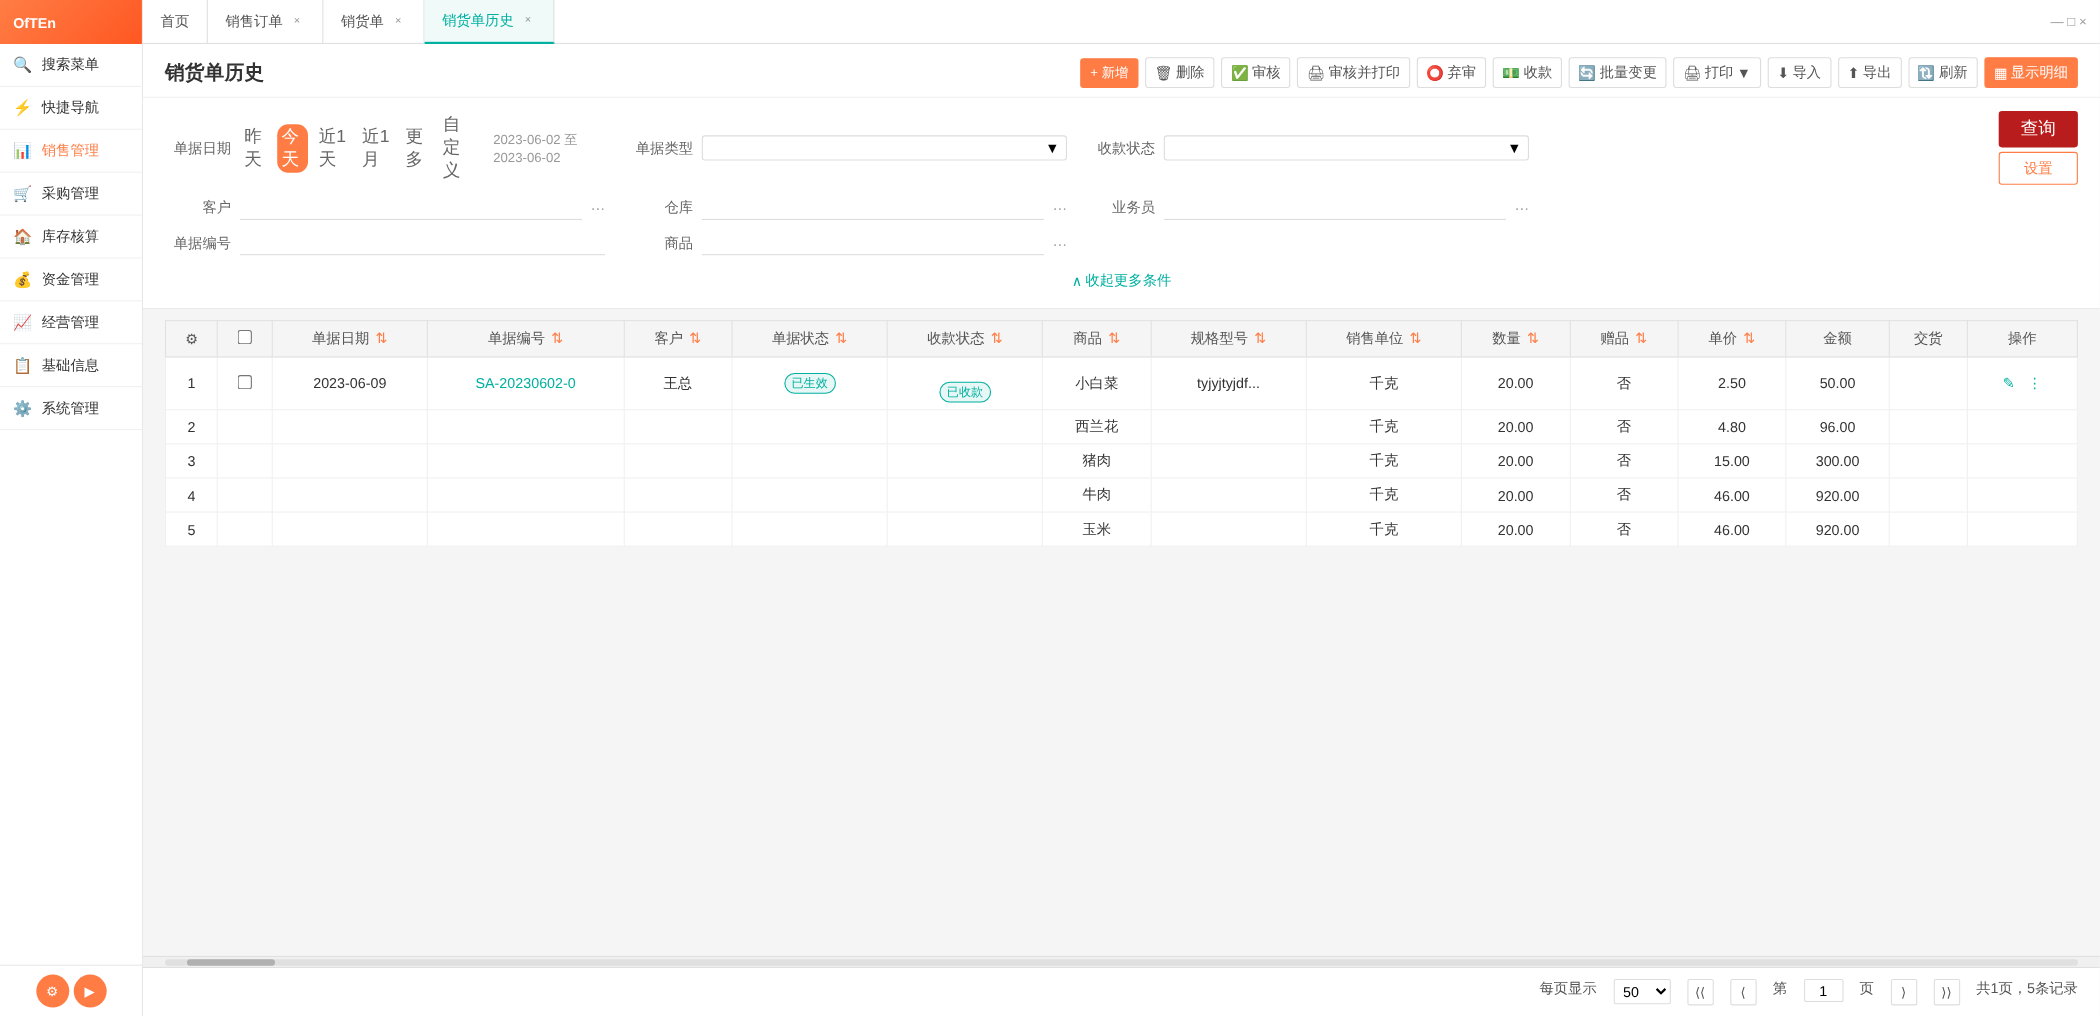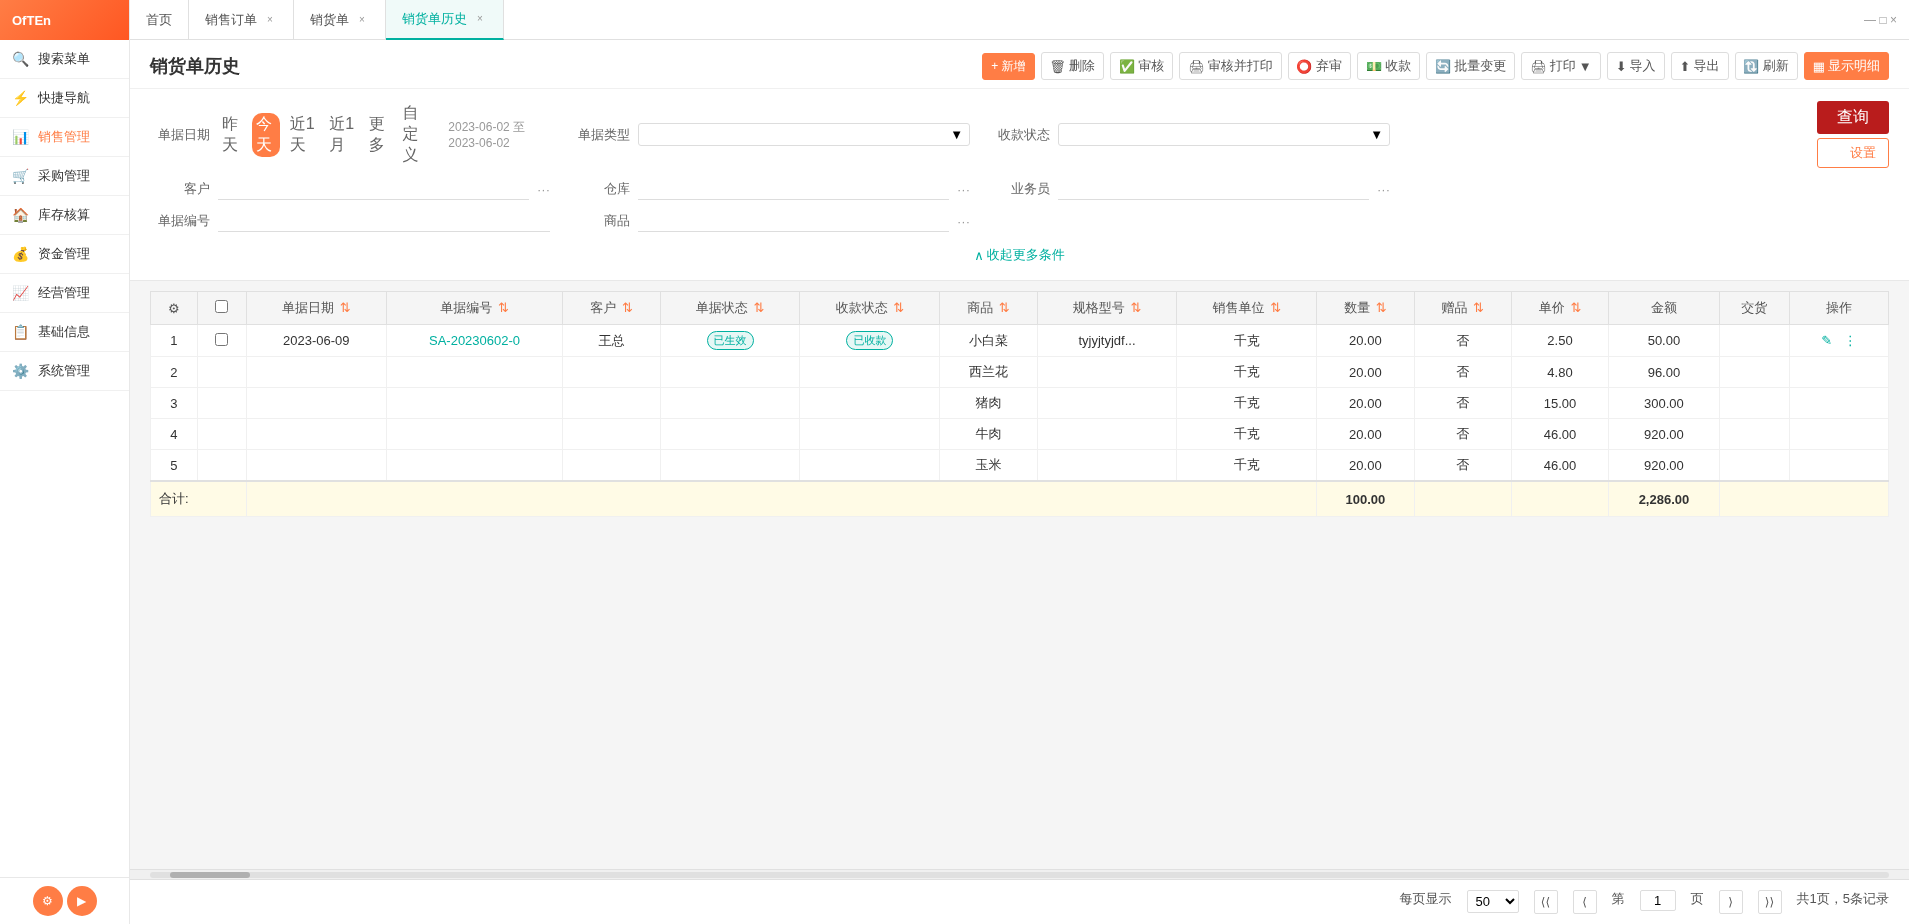--- a/index.html
+++ b/index.html
@@ -217,21 +217,20 @@
       font-size: 16px;
     }
     .setting-btn {
       background: #fff;
       color: #ff7d45;
       border: 1px solid #ff7d45;
       border-radius: 3px;
       padding: 5px 12px;
       cursor: pointer;
       font-size: 13px;
-      text-align: right;
     }
 
     
     .table-wrapper {
       flex: 1;
       overflow: auto;
       padding: 10px 20px;
       background: #f5f5f5;
     }
     .data-table {
@@ -258,21 +257,21 @@
       white-space: nowrap;
     }
     .data-table th .sort-icon { color: #ff7d45; margin-left: 2px; cursor: pointer; }
     .status-badge {
       display: inline-block;
       padding: 1px 6px;
       border-radius: 10px;
       font-size: 11px;
     }
     .status-effective { background: #e6f7f5; color: #00b0a0; border: 1px solid #00b0a0; }
-    .status-collected { background: #e6f7f5; color: #00b0a0; border: 1px solid #00b0a0; }
+    .status-collected { background: #e6f7f5; color: #00b0a0; border: 1px solid #00b0a0; margin-top: 16px; }
     .action-btn {
       color: #00b0a0;
       cursor: pointer;
       background: none;
       border: none;
       padding: 1px 4px;
       font-size: 13px;
     }
 
     
@@ -713,29 +712,20 @@
             <td></td>
             <td>千克</td>
             <td>20.00</td>
             <td>否</td>
             <td>46.00</td>
             <td>920.00</td>
             <td></td>
             <td></td>
           </tr>
 
-          <tr class="summary-row">
-            <td colspan="2" style="text-align:left;padding-left:8px;">合计:</td>
-            <td colspan="8"></td>
-            <td style="font-weight:bold;">100.00</td>
-            <td></td>
-            <td></td>
-            <td style="font-weight:bold;">2,286.00</td>
-            <td colspan="2"></td>
-          </tr>
         </tbody>
       </table>
     </div>
 
     <div class="horizontal-scroll">
       <div class="scroll-track">
         <div class="scroll-thumb"></div>
       </div>
     </div>
 

